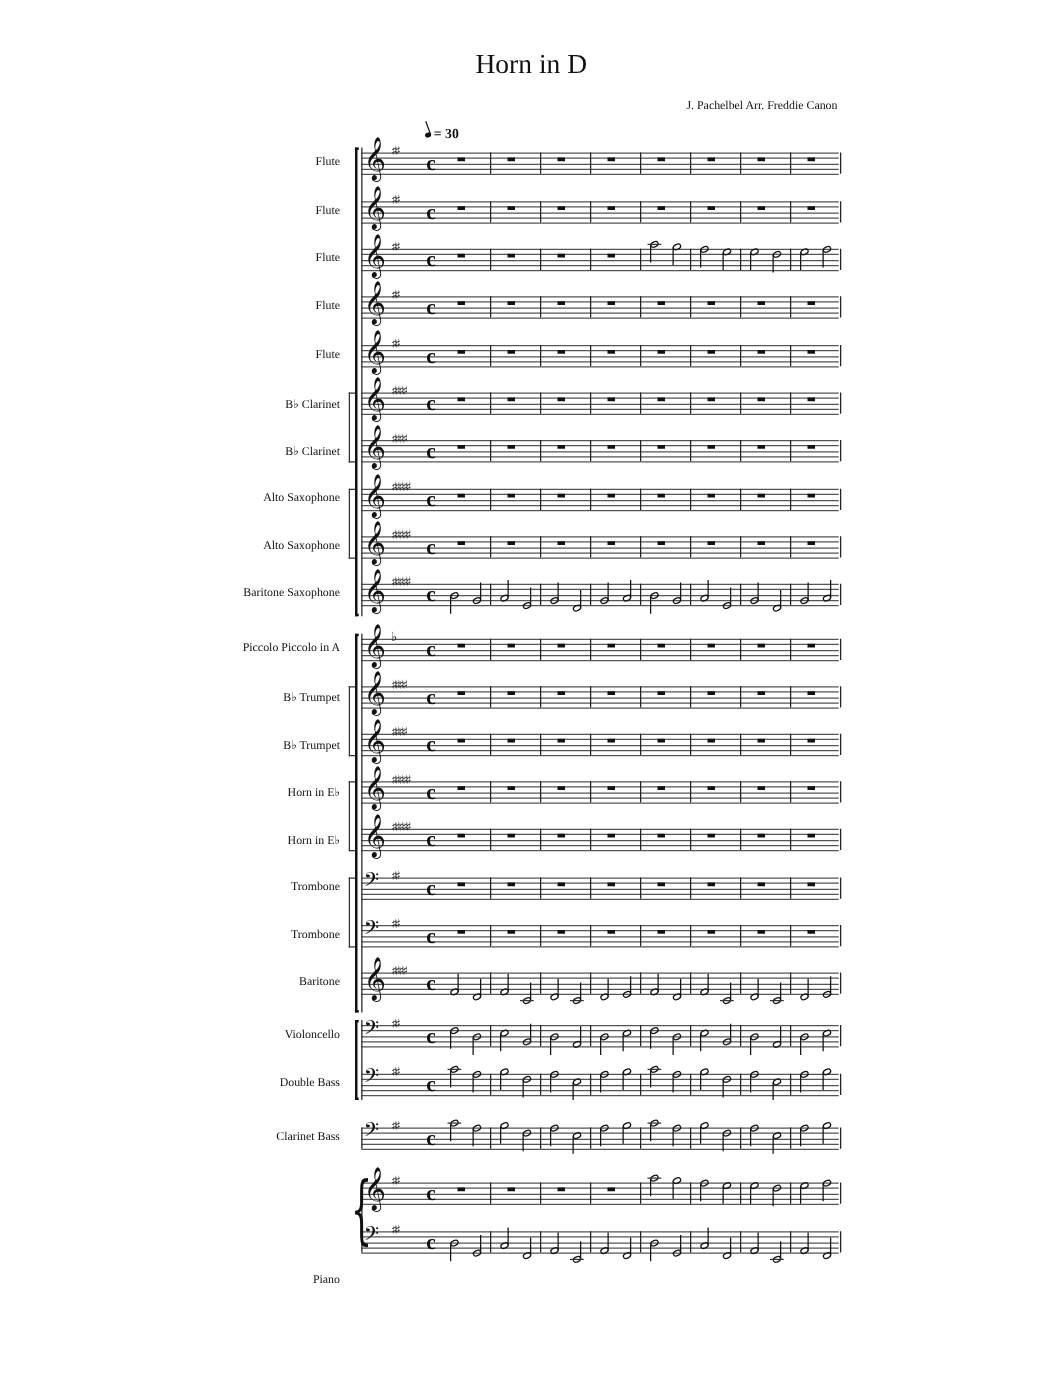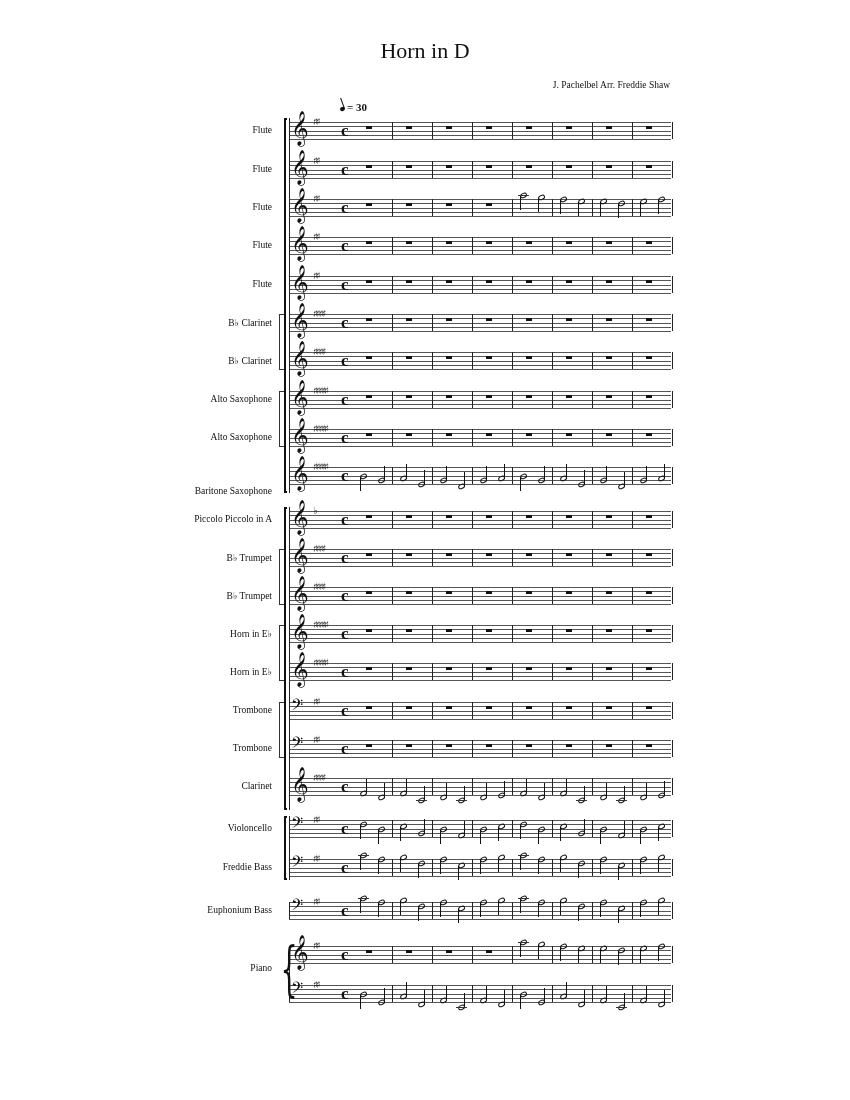--- a/index.html
+++ b/index.html
@@ -24,21 +24,21 @@
   .sysline { position:absolute; left:289px; width:0; border-left:1px solid #222; }
   .grpbracket { position:absolute; left:284px; width:3px; border:2px solid #111; border-right:none; box-sizing:border-box; }
   .sq { position:absolute; left:279px; width:5px; border:1px solid #333; border-right:none; box-sizing:border-box; }
   .brace { position:absolute; left:270px; font-family:"DejaVu Serif", serif; font-size:60px; line-height:1; transform:scaleX(0.45); }
   .ledger { position:absolute; width:11px; border-top:0.8px solid #333; }
 </style>
 </head>
 <body>
 
 <div class="title">Horn in D</div>
-<div class="composer">J. Pachelbel Arr. Freddie Shaw</div>
+<div class="composer">J. Pachelbel Arr. Freddie Canon</div>
 <div class="tempo"><span class="qnote"></span><span>= 30</span></div>
 
 <div id="score">
     <div class="label" style="top: 125px;">Flute</div>
     <div class="staff" style="top: 122px;">
       <div class="line" style="top: 0px;"></div>
       <div class="line" style="top: 4.3px;"></div>
       <div class="line" style="top: 8.6px;"></div>
       <div class="line" style="top: 12.9px;"></div>
       <div class="line" style="top: 17.2px;"></div>
@@ -284,21 +284,21 @@
       <div class="rest" style="left: 197px;"></div>
       <div class="bar" style="left: 263px;"></div>
       <div class="rest" style="left: 237px;"></div>
       <div class="bar" style="left: 303px;"></div>
       <div class="rest" style="left: 277px;"></div>
       <div class="bar" style="left: 343px;"></div>
       <div class="rest" style="left: 317px;"></div>
       <div class="bar" style="left: 383px;"></div>
       <div class="rest" style="left: 357px;"></div>
     </div>
-    <div class="label" style="top: 486px;">Baritone Saxophone</div>
+    <div class="label" style="top: 470px;">Baritone Saxophone</div>
     <div class="staff" style="top: 467px;">
       <div class="line" style="top: 0px;"></div>
       <div class="line" style="top: 4.3px;"></div>
       <div class="line" style="top: 8.6px;"></div>
       <div class="line" style="top: 12.9px;"></div>
       <div class="line" style="top: 17.2px;"></div>
       <div class="clef treble">𝄞</div>
       <div class="keysig">♯♯♯♯♯</div>
       <div class="timesig">c</div>
       <div class="bar" style="left: 103px;"></div>
@@ -524,21 +524,21 @@
       <div class="rest" style="left: 197px;"></div>
       <div class="bar" style="left: 263px;"></div>
       <div class="rest" style="left: 237px;"></div>
       <div class="bar" style="left: 303px;"></div>
       <div class="rest" style="left: 277px;"></div>
       <div class="bar" style="left: 343px;"></div>
       <div class="rest" style="left: 317px;"></div>
       <div class="bar" style="left: 383px;"></div>
       <div class="rest" style="left: 357px;"></div>
     </div>
-    <div class="label" style="top: 781px;">Clarinet</div>
+    <div class="label" style="top: 781px;">Baritone</div>
     <div class="staff" style="top: 778px;">
       <div class="line" style="top: 0px;"></div>
       <div class="line" style="top: 4.3px;"></div>
       <div class="line" style="top: 8.6px;"></div>
       <div class="line" style="top: 12.9px;"></div>
       <div class="line" style="top: 17.2px;"></div>
       <div class="clef treble">𝄞</div>
       <div class="keysig">♯♯♯♯</div>
       <div class="timesig">c</div>
       <div class="bar" style="left: 103px;"></div>
@@ -630,21 +630,21 @@
       <div class="note" style="left: 311px; top: 6.6px;"></div>
       <div class="stem" style="left: 311px; top: 9.6px;"></div>
       <div class="note" style="left: 329px; top: 13.05px;"></div>
       <div class="stem" style="left: 335px; top: 1.05px;"></div>
       <div class="bar" style="left: 383px;"></div>
       <div class="note" style="left: 351px; top: 6.6px;"></div>
       <div class="stem" style="left: 351px; top: 9.6px;"></div>
       <div class="note" style="left: 369px; top: 4.45px;"></div>
       <div class="stem" style="left: 369px; top: 7.45px;"></div>
     </div>
-    <div class="label" style="top: 862px;">Freddie Bass</div>
+    <div class="label" style="top: 862px;">Double Bass</div>
     <div class="staff" style="top: 859px;">
       <div class="line" style="top: 0px;"></div>
       <div class="line" style="top: 4.3px;"></div>
       <div class="line" style="top: 8.6px;"></div>
       <div class="line" style="top: 12.9px;"></div>
       <div class="line" style="top: 17.2px;"></div>
       <div class="clef bass">𝄢</div>
       <div class="keysig">♯♯</div>
       <div class="timesig">c</div>
       <div class="bar" style="left: 103px;"></div>
@@ -683,21 +683,21 @@
       <div class="note" style="left: 311px; top: -2px;"></div>
       <div class="stem" style="left: 311px; top: 1px;"></div>
       <div class="note" style="left: 329px; top: 4.45px;"></div>
       <div class="stem" style="left: 329px; top: 7.45px;"></div>
       <div class="bar" style="left: 383px;"></div>
       <div class="note" style="left: 351px; top: -2px;"></div>
       <div class="stem" style="left: 351px; top: 1px;"></div>
       <div class="note" style="left: 369px; top: -4.15px;"></div>
       <div class="stem" style="left: 369px; top: -1.15px;"></div>
     </div>
-    <div class="label" style="top: 905px;">Euphonium Bass</div>
+    <div class="label" style="top: 905px;">Clarinet Bass</div>
     <div class="staff" style="top: 902px;">
       <div class="line" style="top: 0px;"></div>
       <div class="line" style="top: 4.3px;"></div>
       <div class="line" style="top: 8.6px;"></div>
       <div class="line" style="top: 12.9px;"></div>
       <div class="line" style="top: 17.2px;"></div>
       <div class="clef bass">𝄢</div>
       <div class="keysig">♯♯</div>
       <div class="timesig">c</div>
       <div class="bar" style="left: 103px;"></div>
@@ -842,13 +842,13 @@
     <div class="sysline" style="top: 816px; height: 64px;"></div>
     <div class="sysline" style="top: 902px; height: 17px;"></div>
     <div class="sysline" style="top: 946px; height: 56px;"></div>
     <div class="sq" style="top: 314px; height: 56px;"></div>
     <div class="sq" style="top: 391px; height: 56px;"></div>
     <div class="sq" style="top: 549px; height: 56px;"></div>
     <div class="sq" style="top: 625px; height: 56px;"></div>
     <div class="sq" style="top: 702px; height: 56px;"></div>
     <div class="brace" style="top: 938px;">{</div>
   </div>
-<div class="label" style="top:963px;">Piano</div>
+<div class="label" style="top:1019px;">Piano</div>
 
 </body></html>

